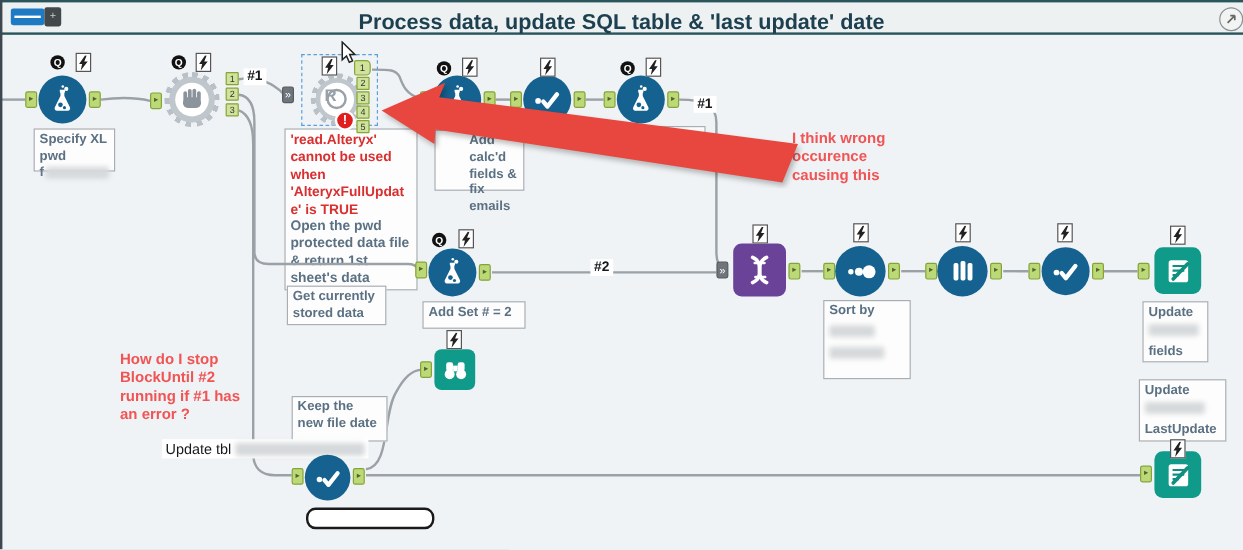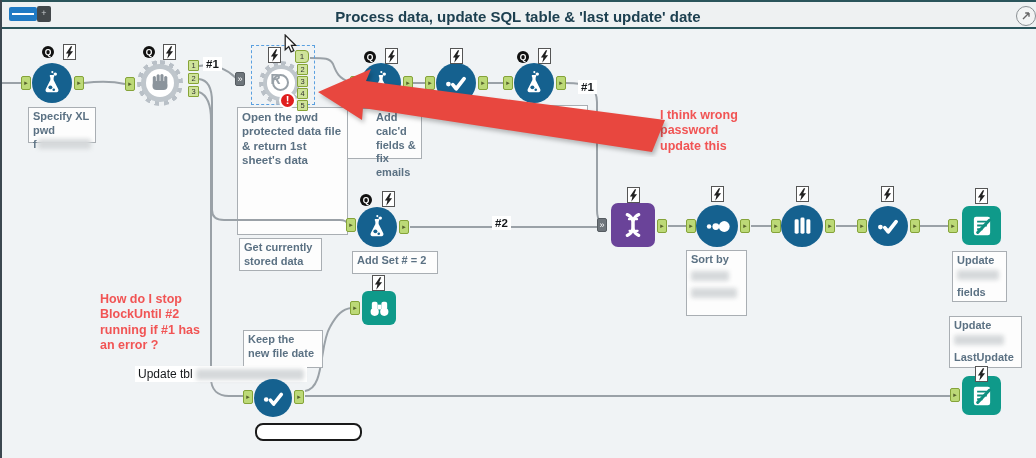--- a/index.html
+++ b/index.html
@@ -4,21 +4,21 @@
 <style>
   html,body{margin:0;padding:0;background:#dfe3e6;}
   #canvas{position:relative;width:1036px;height:458px;background:#f0f3f5;overflow:hidden;
           font-family:"Liberation Sans",sans-serif;}
   .edge-left{position:absolute;left:0;top:0;width:2px;height:458px;background:#3c4750;z-index:11;}
 
   
   .titlebar{position:absolute;left:0;top:0;width:1036px;height:29px;background:#eef1f2;
             border-top:2px solid #2a555b;border-bottom:2px solid #2a555b;box-sizing:border-box;z-index:10;}
   .title{position:absolute;left:0;top:6px;width:100%;text-align:center;
-         font-size:15px;font-weight:bold;color:#1d4050;}
+         font-size:18px;font-weight:bold;color:#1d4050;}
   .zoomslider{position:absolute;left:9px;top:5px;width:28px;height:14px;background:#1f7ac4;border-radius:2px;}
   .zoomslider .line{position:absolute;left:3px;top:6px;width:22px;height:2px;background:#fff;}
   .zoomknob{position:absolute;left:37px;top:4px;width:14px;height:16px;background:#43484b;border-radius:2px;
             color:#c8cccf;font-size:9px;line-height:15px;text-align:center;}
   .collapse-btn{position:absolute;left:1016px;top:4px;width:20px;height:20px;border-radius:50%;
                 background:#f2f4f4;border:1px solid #8a9094;box-sizing:border-box;
                 display:flex;align-items:center;justify-content:center;}
 
   
   svg.wires,svg.wires-top{position:absolute;left:0;top:0;pointer-events:none;}
@@ -97,41 +97,42 @@
 
   <div class="lbox" style="left:28px;top:107px;width:68px;height:36px;">
     <div>Specify XL pwd</div>
     <div style="display:flex;align-items:center;gap:1px;">
       <span>f</span>
       <span class="redact" style="width:62px;height:10px;"></span>
     </div>
   </div>
 
   <div class="lbox" style="left:237px;top:107px;width:111px;min-height:128px;font-size:11.5px;">
+    <div class="red" style="overflow-wrap:break-word;">'read.Alteryx' cannot be used when 'AlteryxFullUpdate' is TRUE</div>
     <div style="overflow-wrap:break-word;">Open the pwd protected data file &amp; return 1st sheet's data</div>
   </div>
 
   <div class="lbox" style="left:239px;top:238px;width:83px;height:33px;">
     <div>Get currently stored data</div>
   </div>
 
-  <div class="lbox" style="left:347px;top:108px;width:75px;height:51px;padding-left:28px;">
+  <div class="lbox" style="left:362px;top:108px;width:75px;height:51px;padding-left:28px;">
     <div>Add calc'd fields &amp; fix emails</div>
   </div>
 
   <div class="lbox" style="left:505px;top:105px;width:83px;height:23px;">
     <div>Add Set # = 1</div>
   </div>
 
   <div class="lbox" style="left:352px;top:251px;width:86px;height:23px;">
     <div>Add Set # = 2</div>
   </div>
 
 
-  <div class="lbox" style="left:686px;top:250px;width:61px;height:66px;">
+  <div class="lbox" style="left:686px;top:250px;width:73px;height:66px;">
     <div>Sort by</div>
     <span class="redact" style="width:38px;height:10px;margin-top:4px;"></span>
     <span class="redact" style="width:46px;height:10px;margin-top:3px;"></span>
   </div>
 
 
   <div class="lbox" style="left:952px;top:251px;width:55px;height:51px;">
     <div>Update</div>
     <span class="redact" style="width:42px;height:10px;margin:2px 0;"></span>
     <div>fields</div>
@@ -419,21 +420,21 @@
   <div class="anchor" style="left:243px;top:390px;">▸</div>
   <div class="tool-circle" style="left:254px;top:379px;width:38px;height:38px;">
     <svg width="25" height="25" viewBox="0 0 24 24">
       <circle cx="5" cy="13" r="2.2" fill="#fff"></circle>
       <path d="M9 13.5l3.2 3.8L19.5 8" stroke="#fff" stroke-width="3.4" fill="none" stroke-linecap="round" stroke-linejoin="round"></path>
     </svg>
   </div>
   <div class="anchor" style="left:294px;top:390px;">▸</div>
 
   <div class="note" style="left:660px;top:108px;width:94px;">
-    <span>I think wrong password update this</span>
+    <span>I think wrong occurence causing this</span>
   </div>
   <div class="note" style="left:100px;top:292px;width:108px;">
     <span>How do I stop BlockUntil #2 running if #1 has an error ?</span>
   </div>
 
   <svg class="red-arrow" style="left:305px;top:62px;" width="368" height="95" viewBox="0 0 368 95">
     <polygon points="13,30 66,7 61,19 360,58 347,90 58,46 57,58" fill="#e8473f" style="filter:drop-shadow(2px 3px 2px rgba(0,0,0,0.25));"></polygon>
   </svg>
 
   <svg class="cursor" style="left:284px;top:34px;" width="15" height="21" viewBox="0 0 14 20">

